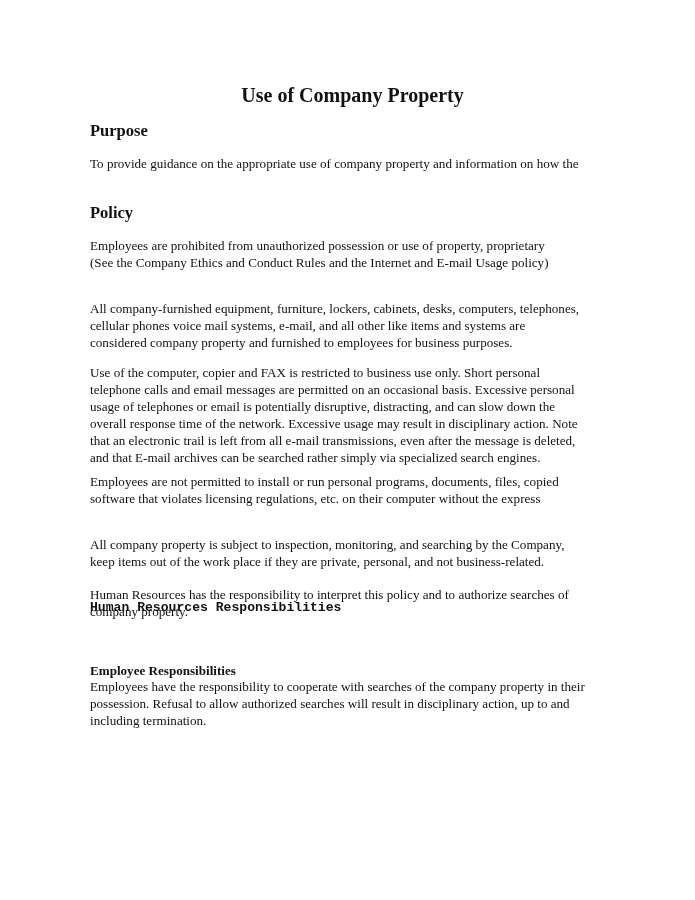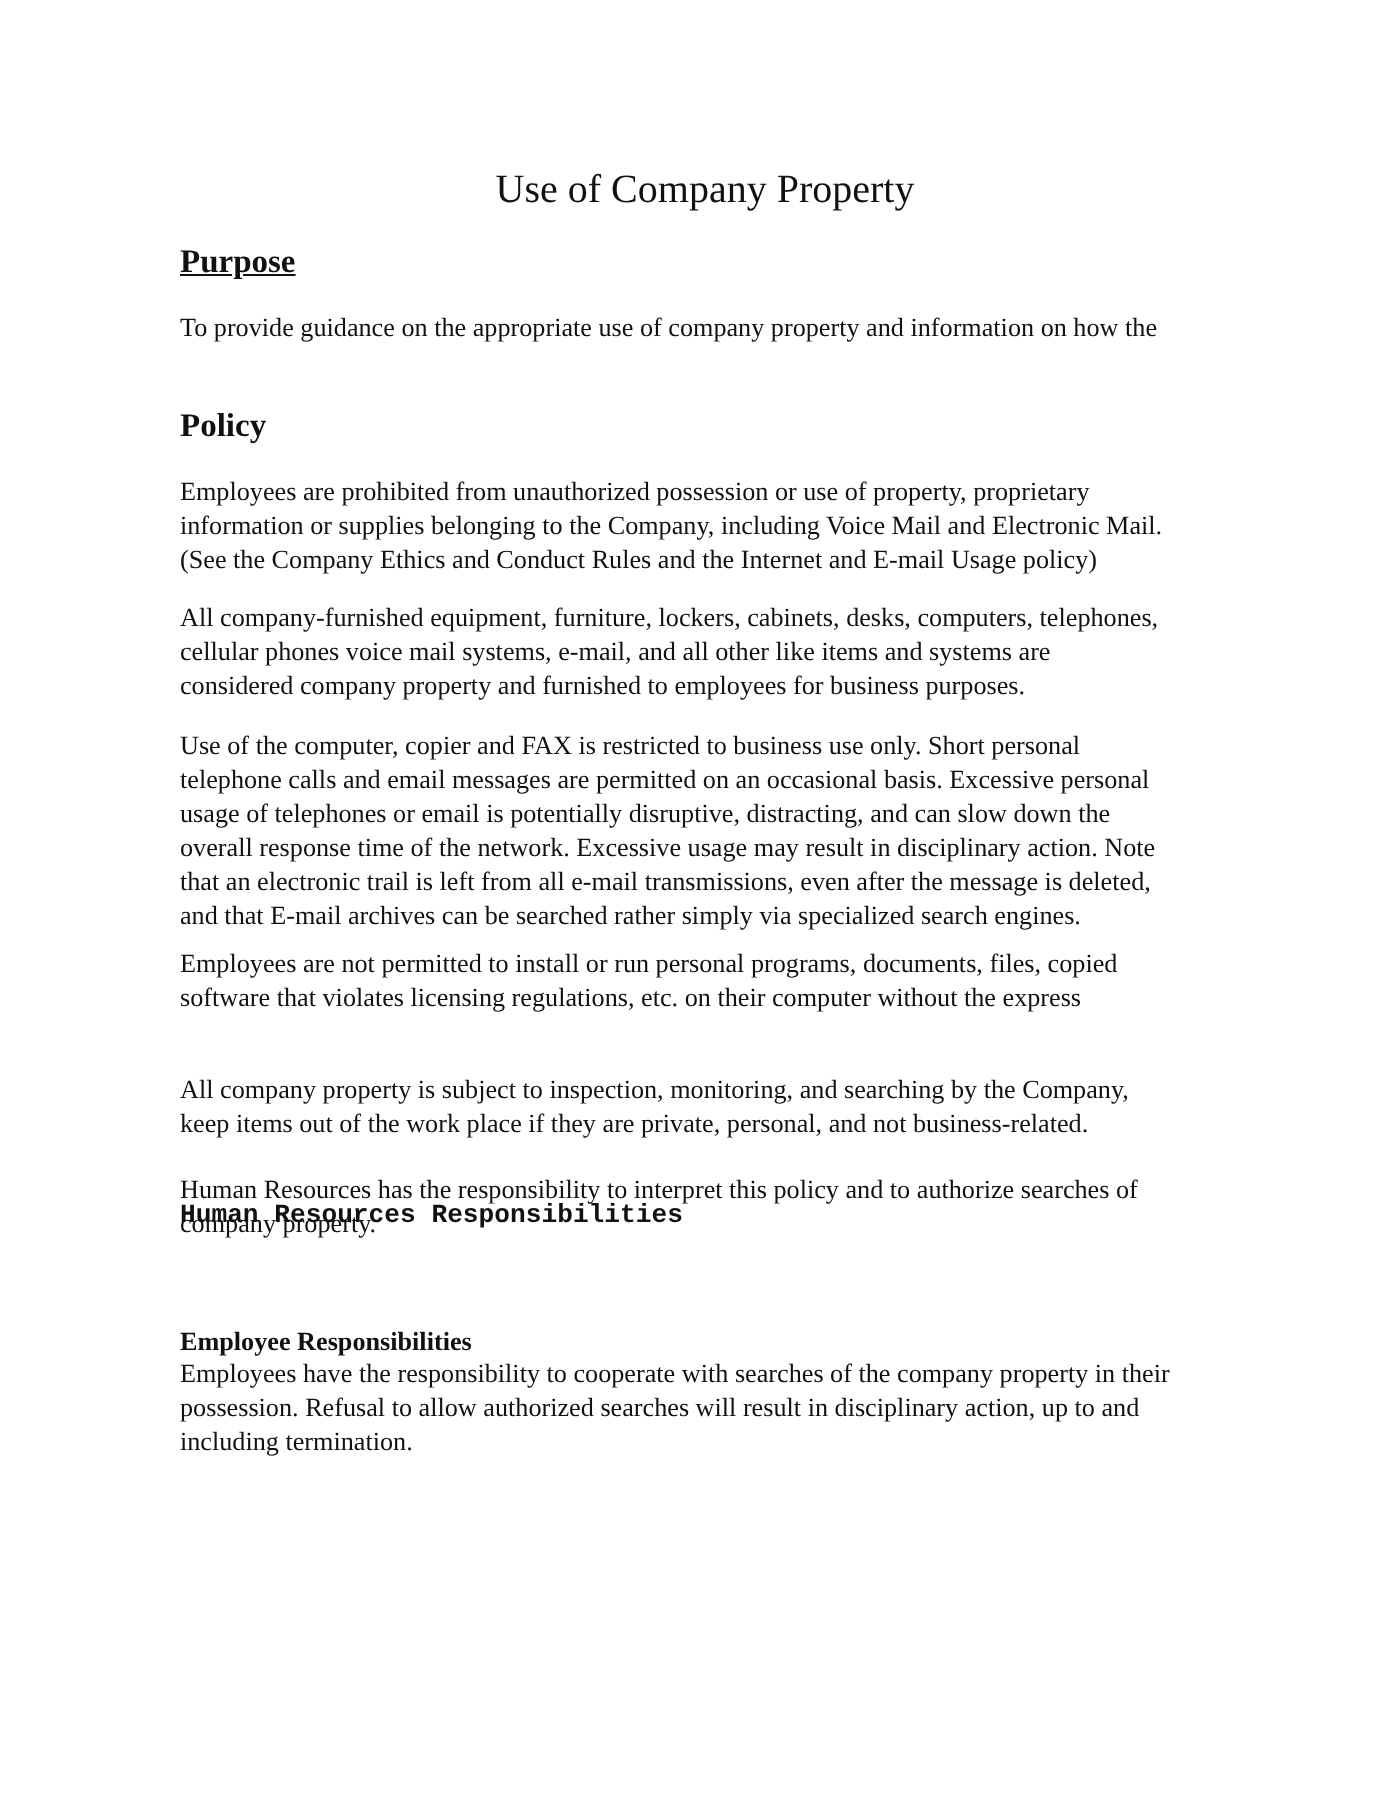--- a/index.html
+++ b/index.html
@@ -1,40 +1,39 @@
 <!DOCTYPE html>
 <html><head>
   <meta charset="utf-8">
   <style>
     html, body { margin: 0; padding: 0; background: #ffffff; }
     body { width: 695px; height: 900px; position: relative; overflow: hidden; color: #111; font-family: "Liberation Serif", "DejaVu Serif", serif; }
     .page { position: absolute; left: 90px; top: 0; width: 525px; }
-    .title { position: absolute; left: 0; width: 525px; top: 82px; text-align: center; font-weight: normal; font-size: 20px; line-height: 26px; margin: 0; }
+    .title { position: absolute; left: 0; width: 525px; top: 82px; text-align: center; font-weight: bold; font-size: 20px; line-height: 26px; margin: 0; }
     .h2 { position: absolute; left: 0; font-weight: bold; font-size: 16.5px; line-height: 20px; margin: 0; }
     .para { position: absolute; left: 0; width: 520px; font-size: 13.1px; line-height: 17px; margin: 0; white-space: nowrap; }
     .para span { display: block; }
     .h3 { position: absolute; left: 0; font-weight: bold; font-size: 13.1px; line-height: 17px; margin: 0; }
   </style>
 </head>
 <body>
 
 <div class="page">
 
   <h1 class="title">Use of Company Property</h1>
 
-  <h2 class="h2" style="top:121px;text-decoration:underline;">Purpose</h2>
+  <h2 class="h2" style="top:121px;">Purpose</h2>
   <div class="para" style="top:155px;">
     <span>To provide guidance on the appropriate use of company property and information on how the</span>
   </div>
 
   <h2 class="h2" style="top:203px;">Policy</h2>
 
   <div class="para" style="top:237px;">
     <span>Employees are prohibited from unauthorized possession or use of property, proprietary</span>
-    <span>information or supplies belonging to the Company, including Voice Mail and Electronic Mail.</span>
     <span>(See the Company Ethics and Conduct Rules and the Internet and E-mail Usage policy)</span>
   </div>
 
   <div class="para" style="top:300px;">
     <span>All company-furnished equipment, furniture, lockers, cabinets, desks, computers, telephones,</span>
     <span>cellular phones voice mail systems, e-mail, and all other like items and systems are</span>
     <span>considered company property and furnished to employees for business purposes.</span>
   </div>
 
   <div class="para" style="top:364px;">

